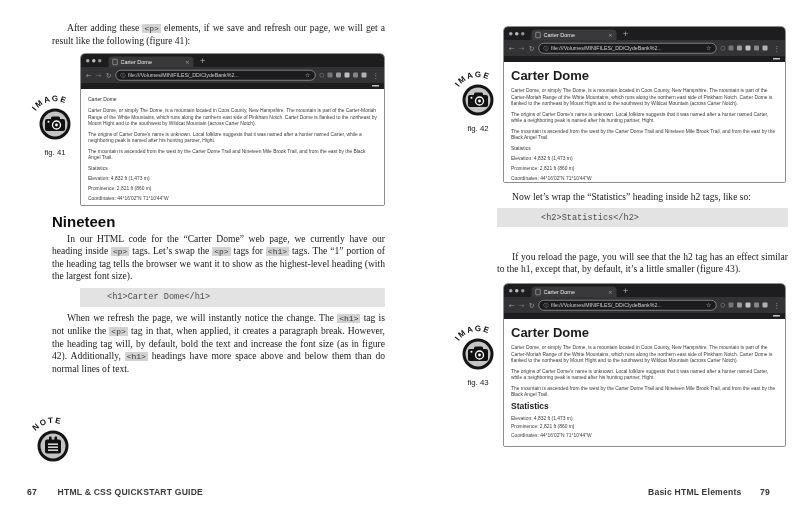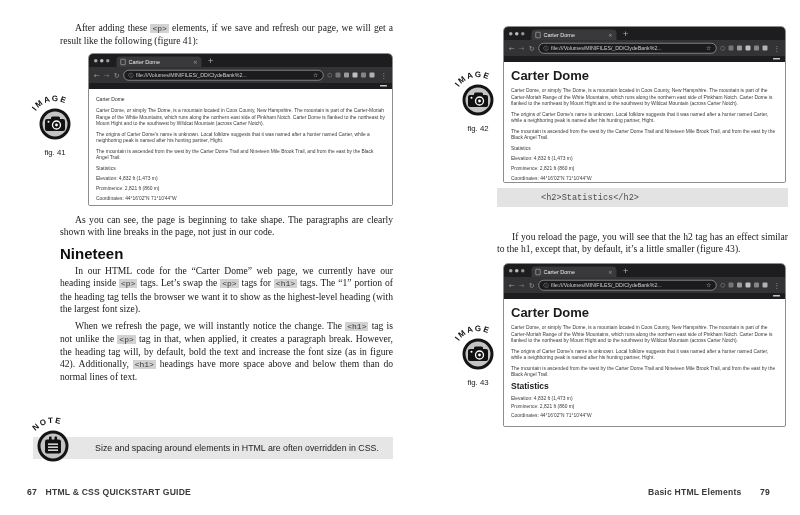--- a/index.html
+++ b/index.html
@@ -4,42 +4,42 @@
 <style>
   html,body{margin:0;padding:0;background:#fff;}
   .spread{position:relative;width:800px;height:515px;background:#ffffff;overflow:hidden;
           font-family:"Liberation Serif",serif;color:#1a1a1a;}
   .page{position:absolute;top:0;width:399px;height:515px;}
   .page-left{left:0;}
   .page-right{left:401px;}
 
   
   .col{position:absolute;}
-  .col-left{left:60px;top:22px;width:333px;}
+  .col-left{left:52px;top:22px;width:333px;}
   .col-right{left:96px;top:26px;width:291px;}
   .para{font-size:9.6px;line-height:12.1px;text-align:justify;margin:0;color:#191919;}
   .indent{text-indent:15px;}
   .mt8{margin-top:8px;} .mt6{margin-top:24px;} .mt5{margin-top:5px;}
   .section-heading{font-family:"Liberation Sans",sans-serif;font-weight:bold;font-size:15px;
                    color:#0d0d0d;margin:8px 0 3px 0;line-height:16px;}
   .codeblock{background:#e3e3e3;font-family:"Liberation Mono","DejaVu Sans Mono",monospace;
              font-size:8.6px;color:#4d4d4d;padding:4.5px 8px 4.5px 27px;box-sizing:border-box;}
   .cb-left{width:305px;margin:5px 0 0 28px;}
   .cb-right{width:100%;margin:5px 0 0 0;padding-left:44px;}
   .ic{background:#d2d2d2;font-family:"Liberation Mono","DejaVu Sans Mono",monospace;
       font-size:8px;color:#333;padding:0 2px;}
   .note-strip{position:absolute;left:33px;top:437px;width:360px;background:#e6e6e6;
               font-family:"Liberation Sans",sans-serif;font-size:8.8px;color:#222;
               padding:6px 4px 6px 52px;box-sizing:border-box;text-align:center;}
   .footer{position:absolute;top:487px;font-family:"Liberation Sans",sans-serif;
           font-size:8.6px;color:#333;letter-spacing:0.2px;}
   .footer-left{left:27px;}
   .footer-right{right:30px;text-align:right;}
   .footer .pgnum{font-weight:bold;}
-  .footer-left .ft-title{margin-left:6px;font-weight:bold;color:#3a3a3a;}
+  .footer-left .ft-title{margin-left:18px;font-weight:bold;color:#3a3a3a;}
   .footer-right .ft-title{margin-right:16px;font-weight:bold;color:#3a3a3a;}
 
   
   .badge{position:absolute;width:56px;text-align:center;}
   .arc-text{font-family:"Liberation Sans",sans-serif;font-size:8px;font-weight:bold;
             letter-spacing:1.6px;fill:#111;}
   .badge-circle{fill:#c4c4c4;stroke:#141414;stroke-width:3;}
   .fig-label{font-family:"Liberation Sans",sans-serif;font-size:7.8px;color:#222;margin-top:0;}
 
   
@@ -141,31 +141,30 @@
               <p class="wp-p">The mountain is ascended from the west by the Carter Dome Trail and Nineteen Mile Brook Trail, and from the east by the Black Angel Trail.</p>
               <p class="wp-stat">Statistics</p>
               <p class="wp-stat">Elevation: 4,832 ft (1,473 m)</p>
               <p class="wp-stat">Prominence: 2,821 ft (860 m)</p>
               <p class="wp-stat">Coordinates: 44°16'02"N 71°10'44"W</p>
             </div>
           </div>
         </div>
       </div>
 
-      <p class="para indent mt8">As you can see, the page is beginning to take shape. The paragraphs are clearly shown with line breaks in the page, not just in our code.</p>
 
       <h2 class="section-heading">Nineteen</h2>
 
       <p class="para indent">In our HTML code for the “Carter Dome” web page, we currently have our heading inside <code class="ic">&lt;p&gt;</code> tags. Let’s swap the <code class="ic">&lt;p&gt;</code> tags for <code class="ic">&lt;h1&gt;</code> tags. The “1” portion of the heading tag tells the browser we want it to show as the highest-level heading (with the largest font size).</p>
 
+      <div class="codeblock cb-left">&lt;h1&gt;Carter Dome&lt;/h1&gt;</div>
 
       <p class="para indent mt5">When we refresh the page, we will instantly notice the change. The <code class="ic">&lt;h1&gt;</code> tag is not unlike the <code class="ic">&lt;p&gt;</code> tag in that, when applied, it creates a paragraph break. However, the heading tag will, by default, bold the text and increase the font size (as in figure 42). Additionally, <code class="ic">&lt;h1&gt;</code> headings have more space above and below them than do normal lines of text.</p>
     </div>
 
-    <div class="note-strip">Size and spacing around elements in HTML are often overridden in CSS.</div>
 
     <div class="badge" style="left:27px;top:88px;">
       <svg width="56" height="56" viewBox="0 0 56 56">
         <defs>
             <path id="arcA" d="M 5 36 A 23 23 0 0 1 51 36" fill="none"></path>
           </defs>
         <g transform="rotate(-14 28 36)">
           <text class="arc-text" text-anchor="middle">
             <textPath href="#arcA" startOffset="50%">IMAGE</textPath>
           </text>
@@ -257,20 +256,21 @@
               <p class="wp-p">The mountain is ascended from the west by the Carter Dome Trail and Nineteen Mile Brook Trail, and from the east by the Black Angel Trail.</p>
               <p class="wp-stat">Statistics</p>
               <p class="wp-stat">Elevation: 4,832 ft (1,473 m)</p>
               <p class="wp-stat">Prominence: 2,821 ft (860 m)</p>
               <p class="wp-stat">Coordinates: 44°16'02"N 71°10'44"W</p>
             </div>
           </div>
         </div>
       </div>
 
+      <p class="para indent mt8">Now let’s wrap the “Statistics” heading inside h2 tags, like so:</p>
 
       <div class="codeblock cb-right">&lt;h2&gt;Statistics&lt;/h2&gt;</div>
 
       <p class="para indent mt6">If you reload the page, you will see that the h2 tag has an effect similar to the h1, except that, by default, it’s a little smaller (figure 43).</p>
 
       <div class="figure fig-right" style="margin-top:8px;">
         <div class="browser w-right" style="height:164px;">
           <div class="b-inner">
             <div class="b-tabbar">
               <span class="dots">

